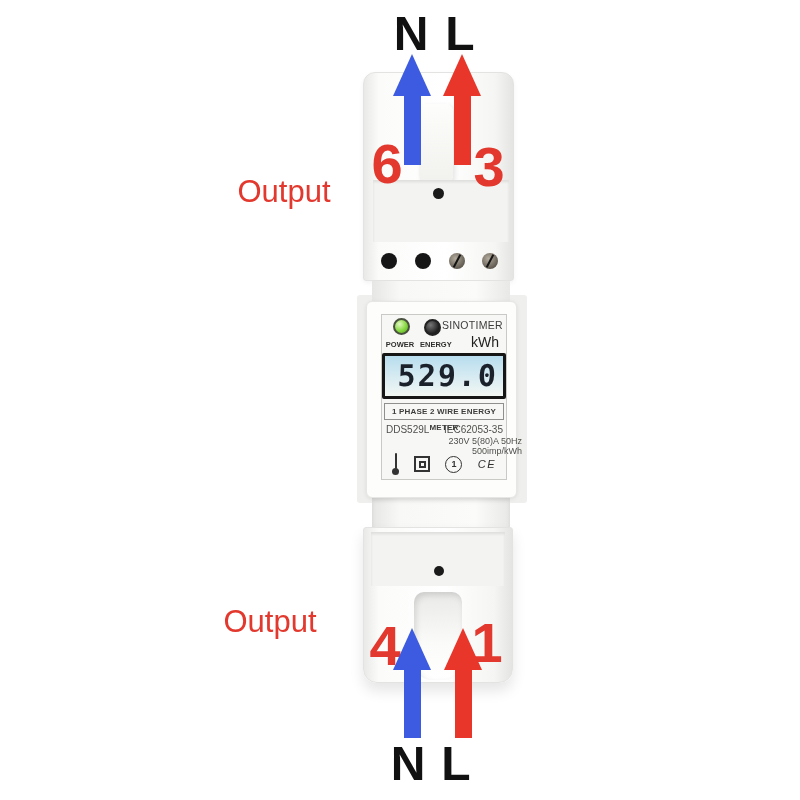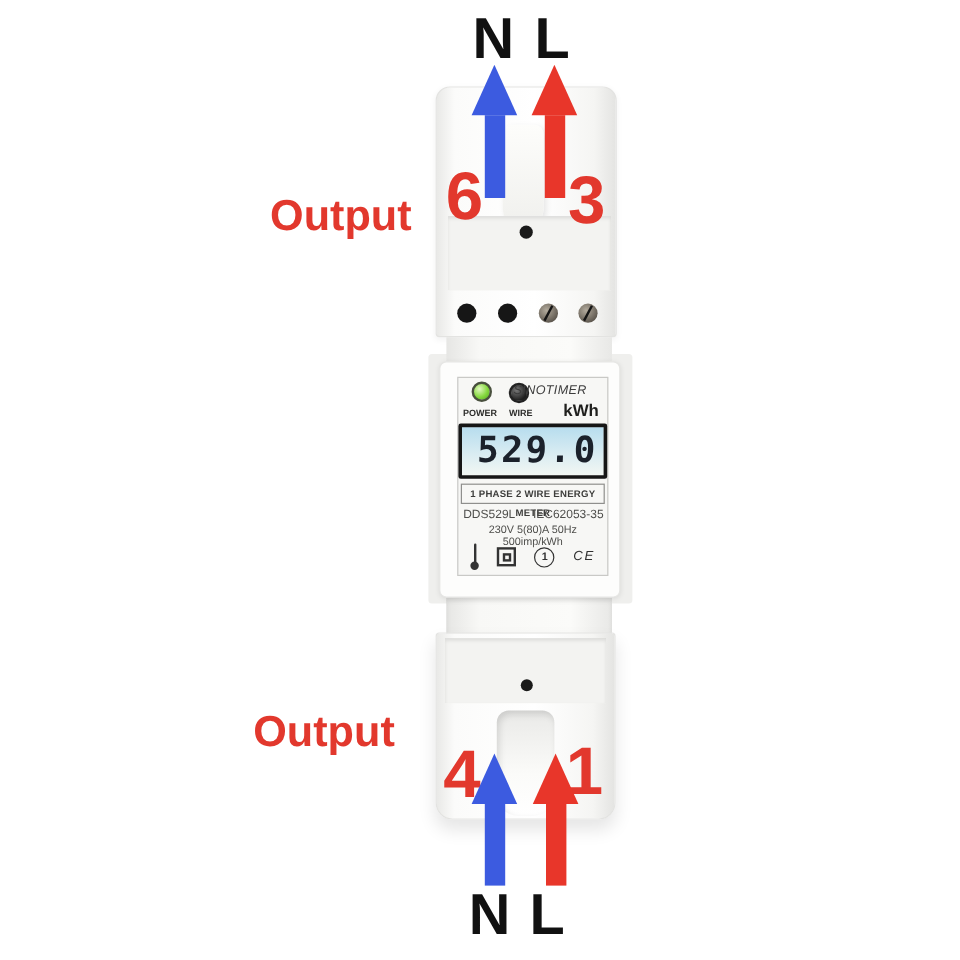--- a/index.html
+++ b/index.html
@@ -4,21 +4,21 @@
 <style>
   html,body{margin:0;padding:0;background:#ffffff;}
   .stage{position:relative;width:800px;height:800px;background:#ffffff;overflow:hidden;
          font-family:"Liberation Sans",sans-serif;}
   .abs{position:absolute;}
   .ctr{transform:translate(-50%,-50%);white-space:nowrap;}
 
   
   .nl-label{font-size:48px;font-weight:bold;color:var(--label_black,#111);}
   .term-num{font-size:56px;font-weight:bold;color:var(--annotation_red,#e2382d);}
-  .side-label{font-size:36px;font-weight:bold;color:var(--annotation_red,#e2382d);}
+  .side-label{font-size:31px;font-weight:normal;color:var(--annotation_red,#e2382d);margin-top:12px;}
 
   
   .arrow{position:absolute;display:flex;flex-direction:column;align-items:center;z-index:6;}
   .arrow .head{width:0;height:0;border-left:19px solid transparent;border-right:19px solid transparent;}
   .arrow .shaft{width:17px;}
   .arrow.blue .head{border-bottom:42px solid var(--arrow_blue,#3c5be0);}
   .arrow.blue .shaft{background:var(--arrow_blue,#3c5be0);}
   .arrow.red .head{border-bottom:42px solid var(--arrow_red,#e8362a);}
   .arrow.red .shaft{background:var(--arrow_red,#e8362a);}
 
@@ -51,37 +51,37 @@
   .tcircle.screw .slot{position:absolute;left:7px;top:1px;width:2px;height:14px;background:#141414;transform:rotate(28deg);}
 
   
   .panel{position:absolute;left:14px;top:12px;width:126px;height:166px;background:#f7f7f5;
          border:1px solid #c9c9c6;box-sizing:border-box;}
   .led{position:absolute;width:17px;height:17px;border-radius:50%;box-sizing:border-box;}
   .led.green{left:11px;top:3px;border:2px solid #49503e;
              background:radial-gradient(circle at 35% 32%,#e2f8c0,#84d83e 55%,#55a322);}
   .led.dark{left:42px;top:4px;border:2px solid #222;
             background:radial-gradient(circle at 35% 32%,#777,#1f1f1f 70%);}
-  .brand{position:absolute;right:17px;top:4px;font-size:10.5px;color:#3c3c3c;letter-spacing:0.3px;font-style:italic;}
+  .brand{position:absolute;right:3px;top:4px;font-size:10.5px;color:#3c3c3c;letter-spacing:0.3px;}
   .led-label{position:absolute;top:25px;font-size:7.5px;font-weight:bold;color:#2e2e2c;text-align:center;}
   .led-label.power{left:1px;width:34px;}
   .led-label.pulse{left:38px;width:28px;}
-  .unit{position:absolute;right:7px;top:19px;font-size:14px;font-weight:bold;color:#1f1f1d;}
+  .unit{position:absolute;right:7px;top:19px;font-size:14px;font-weight:normal;color:#1f1f1d;}
   .lcd{position:absolute;left:0px;top:38px;width:124px;height:46px;border:3px solid #161616;
        box-sizing:border-box;border-radius:2px;
        background:linear-gradient(180deg,var(--lcd_top,#b7ddee) 0%,#d9ecf2 55%,var(--lcd_bottom,#f2f7f3) 100%);}
   .digits{display:block;text-align:right;padding-right:5px;font-family:"DejaVu Sans Mono",monospace;
           font-weight:bold;font-size:30px;line-height:40px;letter-spacing:2px;color:#1b212b;
           transform:skewX(-2deg);}
   .typebox{position:absolute;left:2px;top:88px;width:120px;height:17px;border:1px solid #8f8f8d;
            box-sizing:border-box;font-size:8px;font-weight:bold;color:#3d3d3b;text-align:center;
            line-height:16px;letter-spacing:0.2px;}
   .modelrow{position:absolute;left:4px;right:3px;top:109px;display:flex;justify-content:space-between;
             font-size:10px;color:#4f4f4c;}
-  .specs{position:absolute;left:0;width:100%;top:121px;text-align:center;font-size:9px;color:#4f4f4c;}
+  .specs{position:absolute;left:16px;width:100%;top:121px;text-align:right;font-size:9px;color:#4f4f4c;}
   .iconsrow{position:absolute;left:10px;right:10px;top:136px;height:26px;display:flex;
             align-items:center;justify-content:space-between;}
   .therm{position:relative;width:7px;height:22px;}
   .therm .stem{position:absolute;left:2.5px;top:0;width:2px;height:16px;background:#333;border-radius:2px;}
   .therm .bulb{position:absolute;left:0;bottom:0;width:7px;height:7px;background:#333;border-radius:50%;}
   .dsq{width:16px;height:16px;border:2px solid #333;box-sizing:border-box;display:flex;
        align-items:center;justify-content:center;}
   .dsq .inner{width:7px;height:7px;border:2px solid #333;box-sizing:border-box;}
   .cls1{width:17px;height:17px;border:1.5px solid #333;box-sizing:border-box;border-radius:50%;
         font-size:9px;font-weight:bold;color:#333;display:flex;align-items:center;justify-content:center;}
@@ -109,21 +109,21 @@
 
   <div class="neck topn"></div>
   <div class="neck botn"></div>
 
   <div class="face">
     <div class="panel">
       <div class="led green"></div>
       <div class="led dark"></div>
       <div class="brand">SINOTIMER</div>
       <div class="led-label power">POWER</div>
-      <div class="led-label pulse">WIRE</div>
+      <div class="led-label pulse">ENERGY</div>
       <div class="unit">kWh</div>
       <div class="lcd">
         <span class="digits">529.0</span>
       </div>
       <div class="typebox">1 PHASE 2 WIRE ENERGY METER</div>
       <div class="modelrow">
         <span>DDS529L</span>
         <span>IEC62053-35</span>
       </div>
       <div class="specs">230V 5(80)A 50Hz 500imp/kWh</div>

